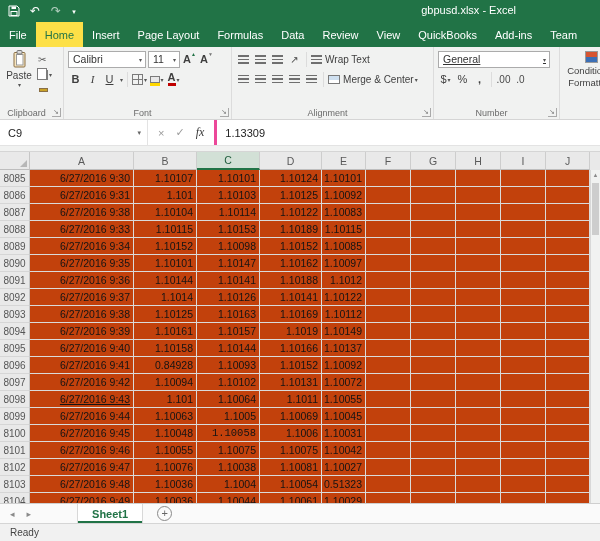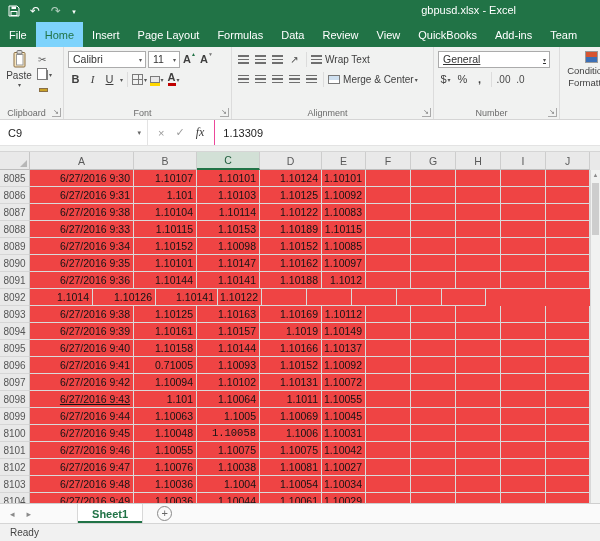--- a/index.html
+++ b/index.html
@@ -12,21 +12,21 @@
   .titlebar { height:22px; background:#217346; color:#fff; display:flex; align-items:center; position:relative; flex:0 0 auto; }
   .qat { display:flex; align-items:center; gap:7px; padding-left:7px; }
   .qat-btn { display:inline-flex; align-items:center; justify-content:center; width:14px; height:16px; color:#fff; font-size:12px; line-height:1; }
   .qat-btn.dim { opacity:.65; }
   .qat-caret { font-size:7px; width:8px; }
   .wtitle { position:absolute; right:84px; top:4px; font-size:11px; color:#fff; white-space:nowrap; }
 
   
   .tabsrow { height:25px; background:#217346; display:flex; align-items:stretch; flex:0 0 auto; }
   .rtab { display:flex; align-items:center; padding:0 9px; color:#fff; font-size:11px; white-space:nowrap; }
-  .rtab.active { background:#7dd3fc; color:#217346;text-align:center; }
+  .rtab.active { background:#fde047; color:#217346;text-align:center; }
 
   
   .ribbon { height:73px; background:#f1f2f1; border-bottom:1px solid #d5d5d5; display:flex; overflow:hidden; flex:0 0 auto; position:relative; }
   .rgroup { position:relative; border-right:1px solid #dcdcdc; padding:2px 3px 13px 3px; flex:0 0 auto; }
   .rgroup-label { position:absolute; bottom:1px; left:0; right:10px; text-align:center; font-size:9px; color:#6b6b6b; }
   .launcher { position:absolute; right:2px; bottom:2px; width:9px; height:9px; font-size:7px; line-height:8px; text-align:center; color:#777; border-right:1px solid #a9a9a9; border-bottom:1px solid #a9a9a9; }
   .rrow { display:flex; align-items:center; gap:2px; height:20px; padding:0 1px; }
   .rbtn { display:inline-flex; align-items:center; justify-content:center; min-width:15px; height:17px; color:#3f3f3f; font-size:11px; }
   .mini-caret { font-size:6px; color:#555; margin-left:1px; }
   .vsep { width:1px; height:15px; background:#dcdcdc; margin:0 2px; }
@@ -75,31 +75,31 @@
   .cf-ic { width:13px; height:12px; border:1px solid #9a9a9a; margin-bottom:2px;
            background:linear-gradient(to bottom,#d65532 0 50%,#3b6fb6 50%); }
 
   
   .fbar { height:26px; background:#fff; border-bottom:1px solid #e3e3e3; display:flex; align-items:stretch; flex:0 0 auto; }
   .namebox { width:148px; display:flex; align-items:center; padding-left:8px; font-size:11px; border-right:1px solid #e3e3e3; color:#222; }
   .namebox .arrow { margin-left:auto; padding-right:6px; font-size:7px; color:#666; }
   .fbtns { display:flex; align-items:center; gap:11px; padding:0 10px; }
   .fgray { color:#9a9a9a; font-size:11px; }
   .fx { font-style:italic; font-family:"Liberation Serif","DejaVu Serif",serif; font-size:12px; color:#3a3a3a; }
-  .fvalue { flex:1; border-left:1px solid #ec4899; display:flex; align-items:center; padding-left:8px; font-size:11px; color:#222; }
+  .fvalue { flex:1; border-left:3px solid #ec4899; display:flex; align-items:center; padding-left:8px; font-size:11px; color:#222; }
 
   .gridgap { height:6px; background:#f1f2f1; border-bottom:1px solid #d5d5d5; flex:0 0 auto; }
 
   
   .colhead { height:18px; display:flex; background:#e9e9e9; flex:0 0 auto; }
   .corner { width:30px; flex:0 0 auto; background:#e9e9e9; border-right:1px solid #c6c6c6; border-bottom:1px solid #bdbdbd; position:relative; }
   .corner::after { content:''; position:absolute; right:2px; bottom:2px; border-left:7px solid transparent; border-bottom:7px solid #b7b7b7; }
   .ch-cell { flex:0 0 auto; display:flex; align-items:center; justify-content:center; font-size:10.5px; color:#5a5a5a; border-right:1px solid #cdcdcd; border-bottom:1px solid #bdbdbd; background:#e9e9e9; }
   .ch-cell.sel { background:#d2e0d6; color:#1f5c3d; border-bottom:2px solid #217346; }
-  .gridbody { height:333px; position:relative; overflow:hidden; background:#ef4444; flex:0 0 auto; }
+  .gridbody { height:333px; position:relative; overflow:hidden; background:#c2410c; flex:0 0 auto; }
   .grow { display:flex; height:17px; }
   .rowhead { width:30px; flex:0 0 auto; background:#e9e9e9; border-right:1px solid #c6c6c6; border-bottom:1px solid #d6d6d6; display:flex; align-items:center; justify-content:center; font-size:10px; color:#555; }
   .cell { flex:0 0 auto; border-right:1px solid #dadada; border-bottom:1px solid #dadada; display:flex; align-items:center; justify-content:flex-end; padding-right:3px; font-size:10.5px; color:#141414; }
   .vscroll { position:absolute; top:0; right:0; bottom:0; width:10px; background:#f1f2f1; border-left:1px solid #d8d8d8; }
   .vscroll .up { position:absolute; top:2px; left:0; right:0; text-align:center; font-size:6px; color:#8a8a8a; }
   .vthumb { position:absolute; top:13px; left:1px; width:7px; height:52px; background:#cdcdcd; }
 
   
   .sheetbar { height:20px; background:#fafafa; border-top:1px solid #cfcfcf; display:flex; align-items:stretch; flex:0 0 auto; }
   .navarrows { display:flex; align-items:center; gap:12px; padding:0 12px 0 10px; color:#8a8a8a; font-size:9px; }
@@ -418,20 +418,21 @@
         <div class="cell" style="width: 62px;">1.10188</div>
         <div class="cell" style="width: 44px;">1.1012</div>
         <div class="cell" style="width: 45px;"></div>
         <div class="cell" style="width: 45px;"></div>
         <div class="cell" style="width: 45px;"></div>
         <div class="cell" style="width: 45px;"></div>
         <div class="cell" style="width: 44px;"></div>
       </div>
       <div class="grow">
         <div class="rowhead">8092</div>
+        <div class="cell" style="width: 104px;">6/27/2016 9:37</div>
         <div class="cell" style="width: 63px;">1.1014</div>
         <div class="cell" style="width: 63px;">1.10126</div>
         <div class="cell" style="width: 62px;">1.10141</div>
         <div class="cell" style="width: 44px;">1.10122</div>
         <div class="cell" style="width: 45px;"></div>
         <div class="cell" style="width: 45px;"></div>
         <div class="cell" style="width: 45px;"></div>
         <div class="cell" style="width: 45px;"></div>
         <div class="cell" style="width: 44px;"></div>
       </div>
@@ -470,21 +471,21 @@
         <div class="cell" style="width: 44px;">1.10137</div>
         <div class="cell" style="width: 45px;"></div>
         <div class="cell" style="width: 45px;"></div>
         <div class="cell" style="width: 45px;"></div>
         <div class="cell" style="width: 45px;"></div>
         <div class="cell" style="width: 44px;"></div>
       </div>
       <div class="grow">
         <div class="rowhead">8096</div>
         <div class="cell" style="width: 104px;">6/27/2016 9:41</div>
-        <div class="cell" style="width: 63px;">0.71005</div>
+        <div class="cell" style="width: 63px;">0.84928</div>
         <div class="cell" style="width: 63px;">1.10093</div>
         <div class="cell" style="width: 62px;">1.10152</div>
         <div class="cell" style="width: 44px;">1.10092</div>
         <div class="cell" style="width: 45px;"></div>
         <div class="cell" style="width: 45px;"></div>
         <div class="cell" style="width: 45px;"></div>
         <div class="cell" style="width: 45px;"></div>
         <div class="cell" style="width: 44px;"></div>
       </div>
       <div class="grow">
@@ -564,21 +565,21 @@
         <div class="cell" style="width: 45px;"></div>
         <div class="cell" style="width: 45px;"></div>
         <div class="cell" style="width: 44px;"></div>
       </div>
       <div class="grow">
         <div class="rowhead">8103</div>
         <div class="cell" style="width: 104px;">6/27/2016 9:48</div>
         <div class="cell" style="width: 63px;">1.10036</div>
         <div class="cell" style="width: 63px;">1.1004</div>
         <div class="cell" style="width: 62px;">1.10054</div>
-        <div class="cell" style="width: 44px;">1.10034</div>
+        <div class="cell" style="width: 44px;">0.51323</div>
         <div class="cell" style="width: 45px;"></div>
         <div class="cell" style="width: 45px;"></div>
         <div class="cell" style="width: 45px;"></div>
         <div class="cell" style="width: 45px;"></div>
         <div class="cell" style="width: 44px;"></div>
       </div>
       <div class="grow">
         <div class="rowhead">8104</div>
         <div class="cell" style="width: 104px;">6/27/2016 9:49</div>
         <div class="cell" style="width: 63px;">1.10036</div>

